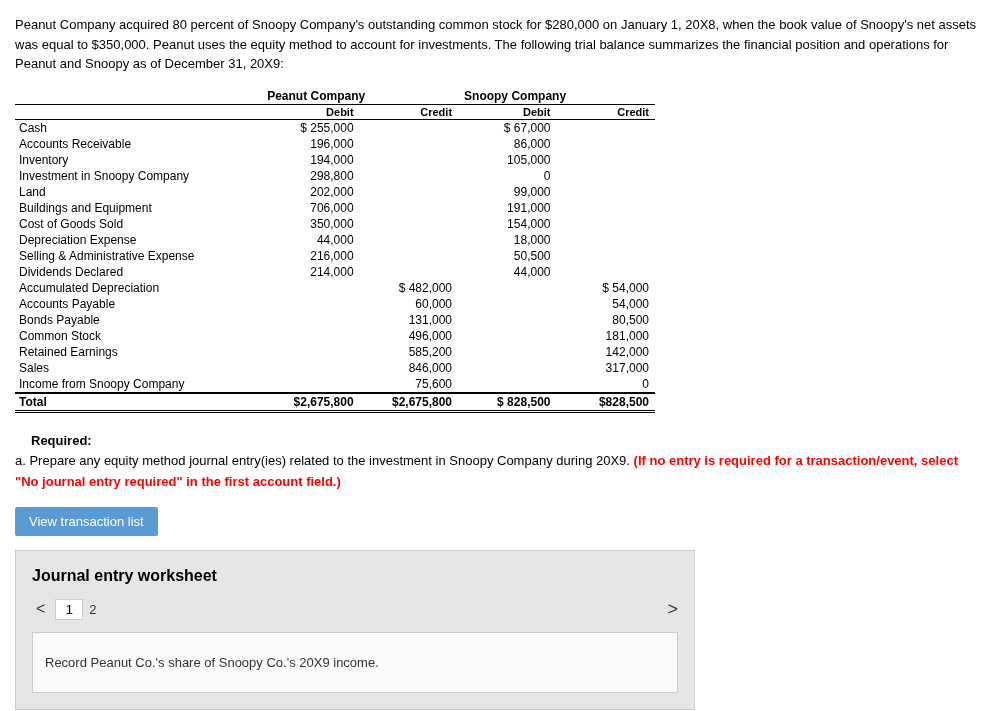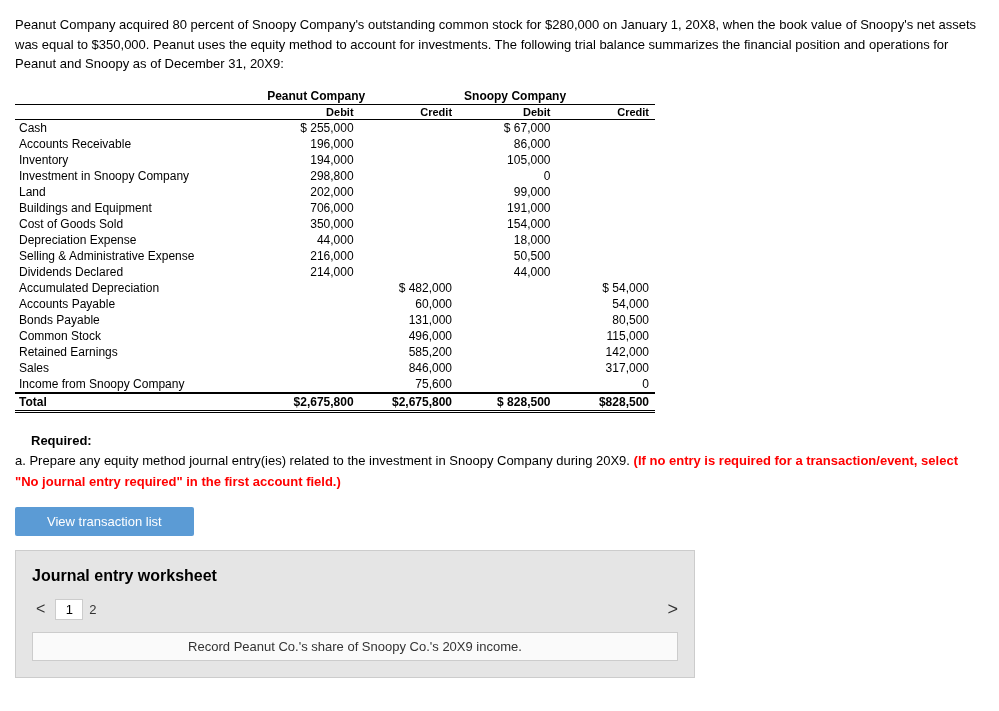--- a/index.html
+++ b/index.html
@@ -65,21 +65,21 @@
       padding-left: 16px;
     }
     .required-section .bold-red {
       color: red;
       font-weight: bold;
     }
     .btn-view-transaction {
       display: inline-block;
       background-color: #5b9bd5;
       color: #fff;
-      padding: 7px 32px;
+      padding: 7px 14px;
       border: none;
       cursor: pointer;
       font-size: 13px;
       margin-bottom: 14px;
       border-radius: 2px;
     }
     .journal-worksheet {
       border: 1px solid #ccc;
       padding: 16px;
       max-width: 680px;
@@ -123,25 +123,24 @@
     }
     .page-nav-right {
       background: none;
       border: none;
       font-size: 18px;
       cursor: pointer;
       color: #333;
     }
     .worksheet-description {
       border: 1px solid #ccc;
-      padding: 6px 12px;
+      padding: 22px 12px;
       font-size: 13px;
       color: #333;
       background: #fafafa;
-      text-align: center;
     }
     .span-company {
       border-bottom: 1px solid #000;
     }
     .right-align {
       text-align: right;
     }
   </style>
 </head>
 <body>
@@ -257,21 +256,21 @@
       <td class="num-col"></td>
       <td class="num-col">131,000</td>
       <td class="num-col"></td>
       <td class="num-col">80,500</td>
     </tr>
       <tr>
       <td class="label-col">Common Stock</td>
       <td class="num-col"></td>
       <td class="num-col">496,000</td>
       <td class="num-col"></td>
-      <td class="num-col">115,000</td>
+      <td class="num-col">181,000</td>
     </tr>
       <tr>
       <td class="label-col">Retained Earnings</td>
       <td class="num-col"></td>
       <td class="num-col">585,200</td>
       <td class="num-col"></td>
       <td class="num-col">142,000</td>
     </tr>
       <tr>
       <td class="label-col">Sales</td>

